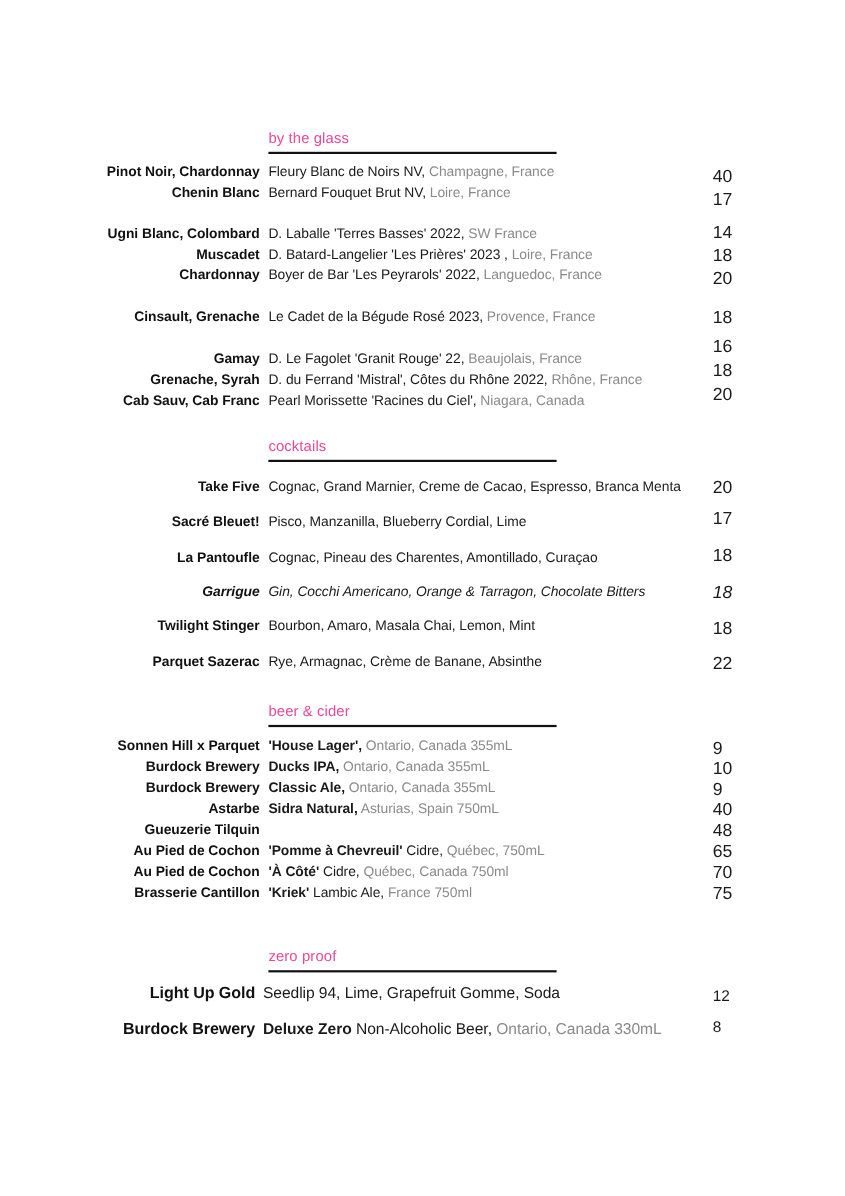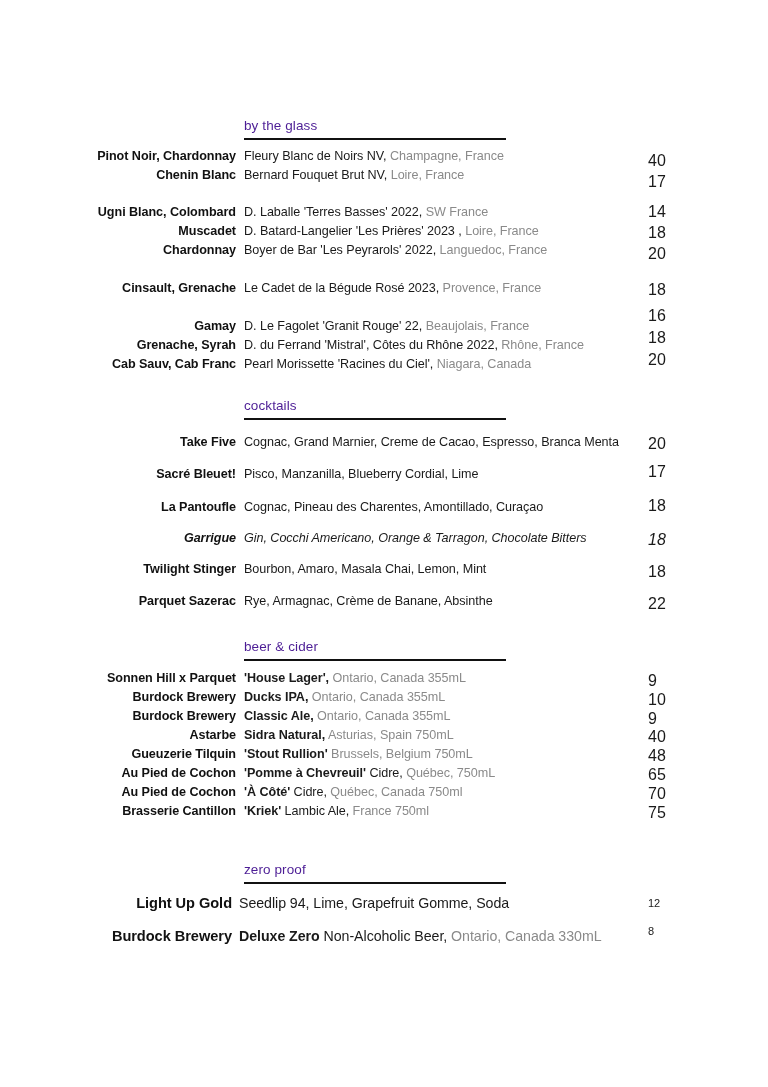--- a/index.html
+++ b/index.html
@@ -31,21 +31,21 @@
   .sec-head {
     position: relative;
     height: 30px;
   }
   .sec-title {
     position: absolute;
     left: 244px;
     top: 0;
     font-size: 13.5px;
     font-weight: 400;
-    color: #4c1d95;
+    color: #ec4899;
     letter-spacing: 0.1px;
     white-space: nowrap;
   }
   .sec-rule {
     position: absolute;
     left: 244px;
     top: 20px;
     width: 262px;
     height: 1.6px;
     background: #111111;
@@ -88,21 +88,21 @@
     left: 648px;
     font-size: 16px;
     font-weight: 400;
     color: #1a1a1a;
     white-space: nowrap;
   }
 
   
   .big .who   { font-size: 14.6px; width: 232px; }
   .big .what  { font-size: 14.2px; left: 239px; width: 420px; }
-  .big .price { font-size: 11px; }
+  .big .price { font-size: 14px; }
 </style>
 </head>
 <body>
 
 <div class="page">
 
   <div class="section" style="top:118px;">
     <div class="sec-head">
       <div class="sec-title">by the glass</div>
       <div class="sec-rule"></div>
@@ -231,21 +231,20 @@
     </div>
 
     <div class="row" style="top:89px;">
       <div class="who">Astarbe</div>
       <div class="what" style="width:420px;"><span class="strong">Sidra Natural,</span><span></span><span class="region"> Asturias, Spain 750mL</span></div>
       <div class="price" style="top:0px;">40</div>
     </div>
 
     <div class="row" style="top:108px;padding-left:28px;">
       <div class="who">Gueuzerie Tilquin</div>
-      <div class="what" style="width:420px;"><span class="strong">'Stout Rullion'</span><span></span><span class="region"> Brussels, Belgium 750mL</span></div>
       <div class="price" style="top:0px;">48</div>
     </div>
 
     <div class="row" style="top:127px;">
       <div class="who">Au Pied de Cochon</div>
       <div class="what" style="width:420px;"><span class="strong">'Pomme à Chevreuil'</span><span> Cidre,</span><span class="region"> Québec, 750mL</span></div>
       <div class="price" style="top:0px;">65</div>
     </div>
 
     <div class="row" style="top:146px;">

